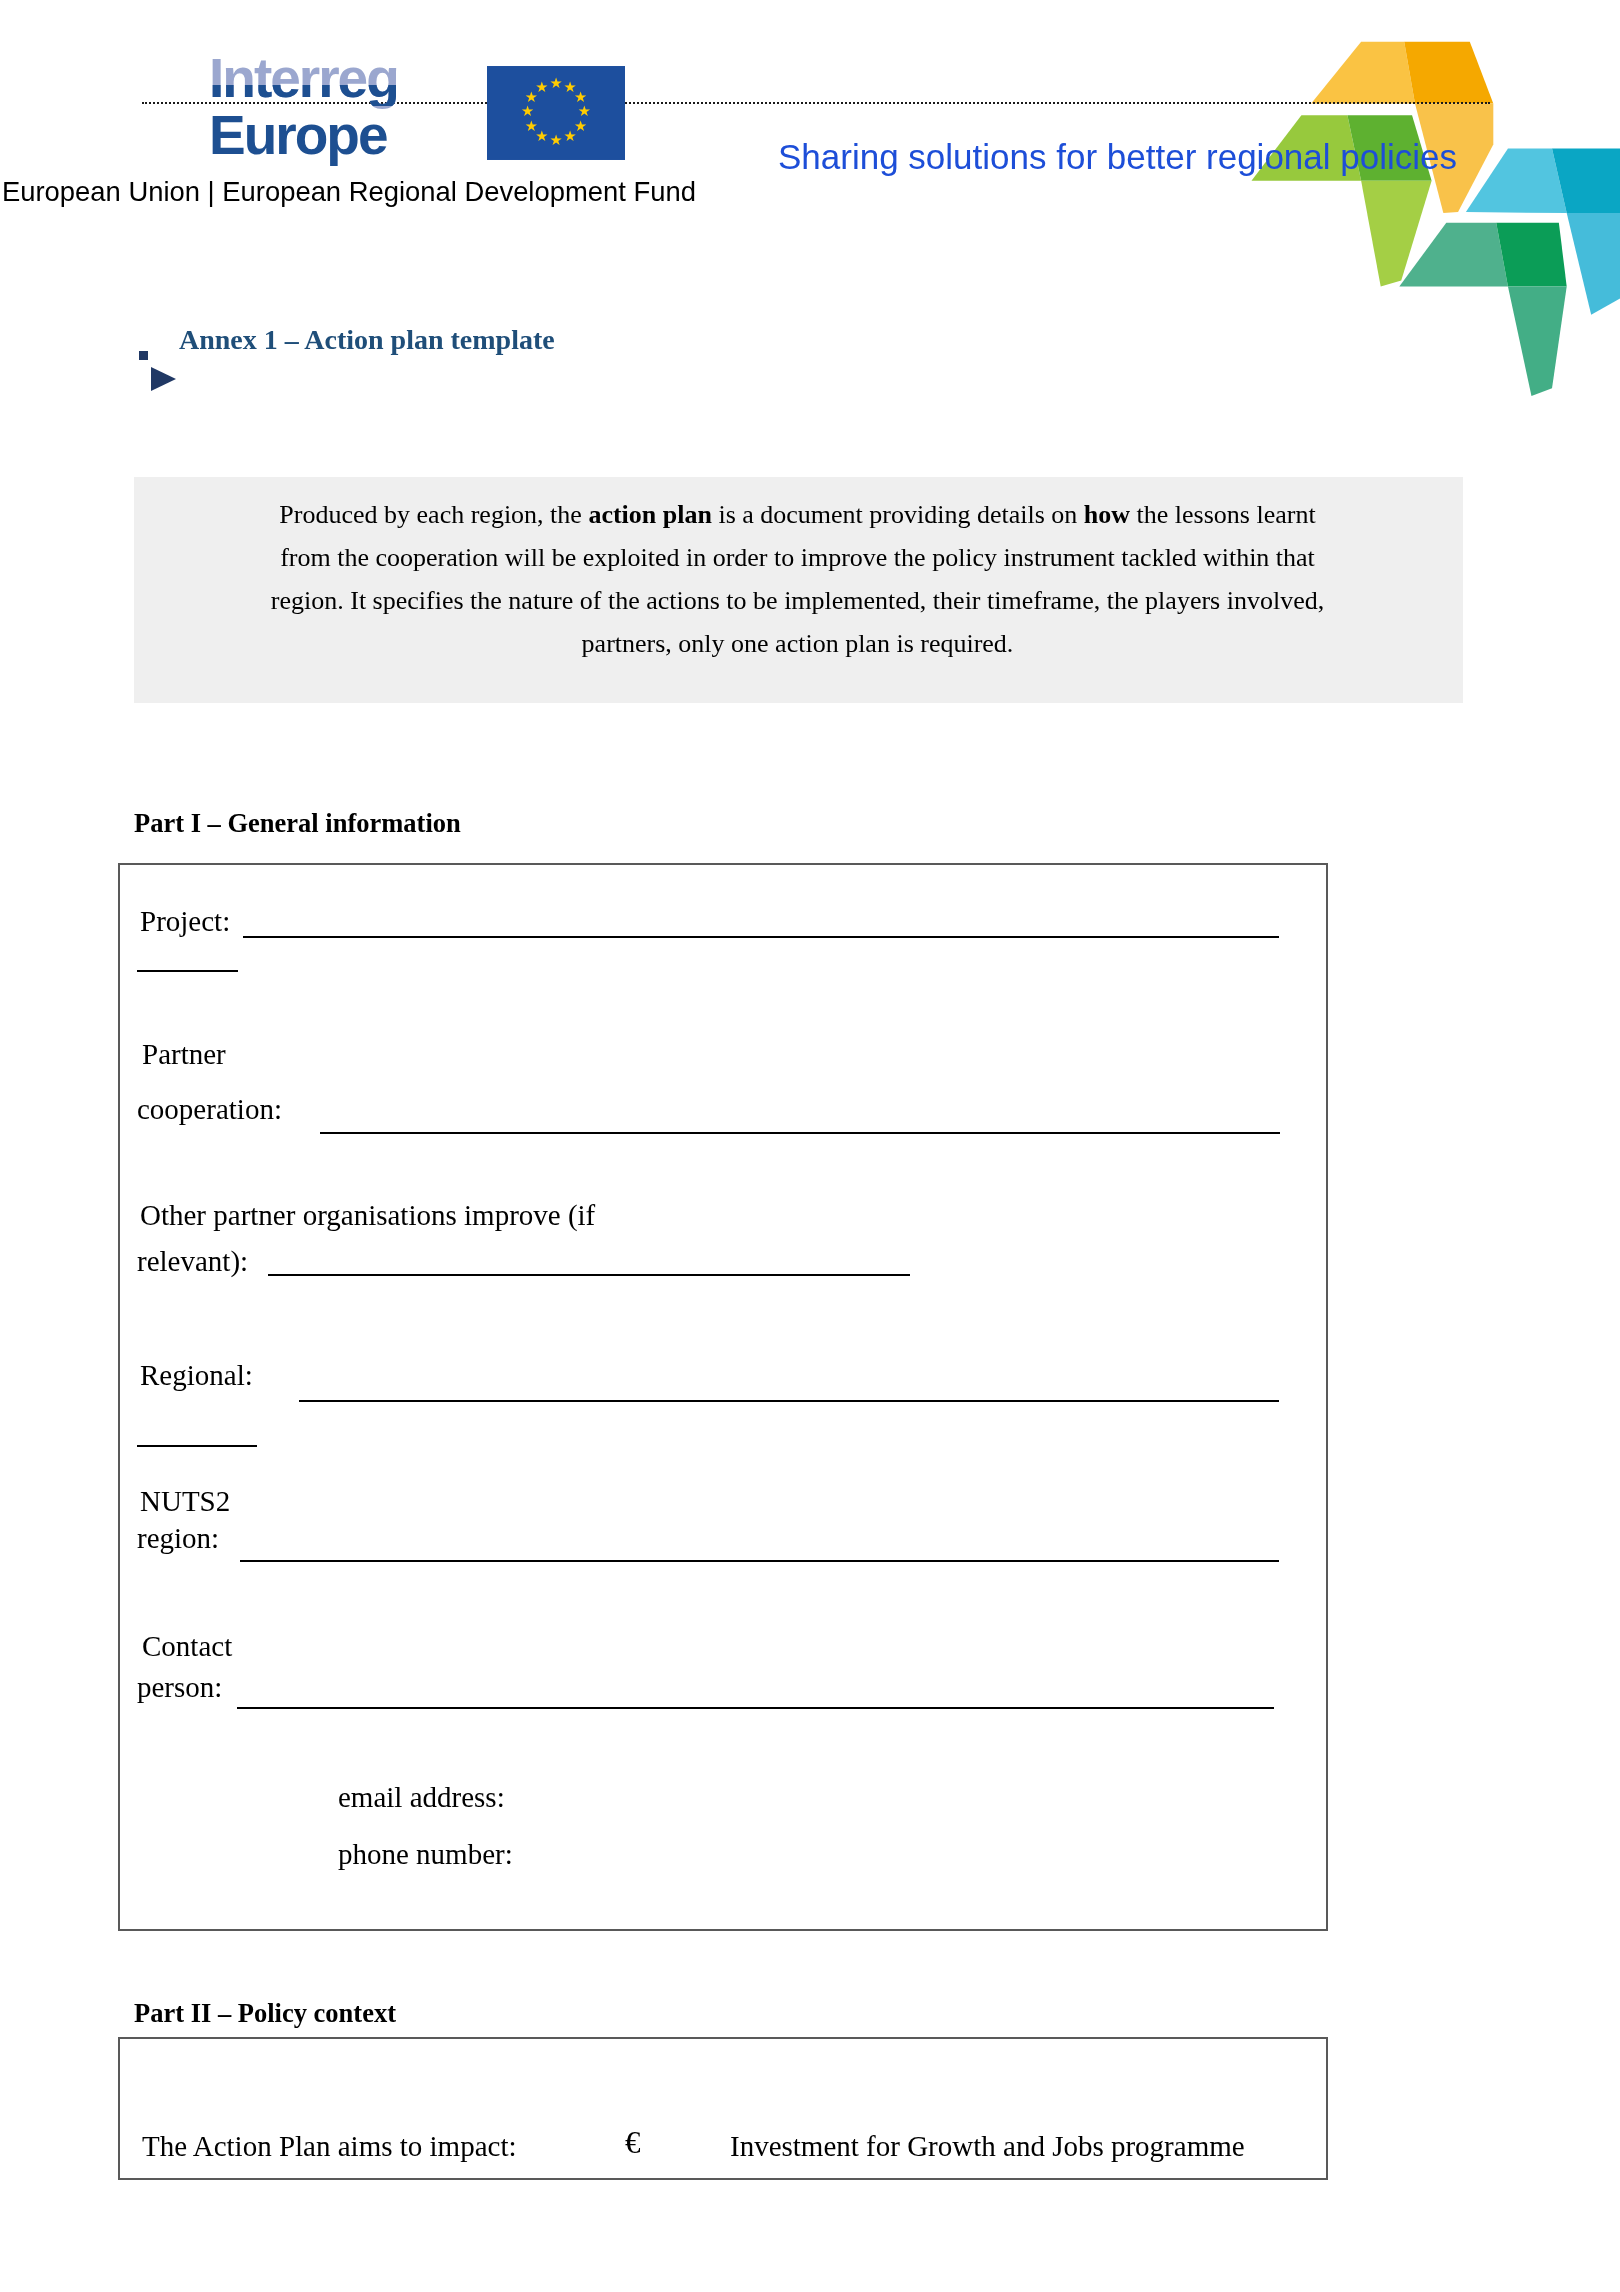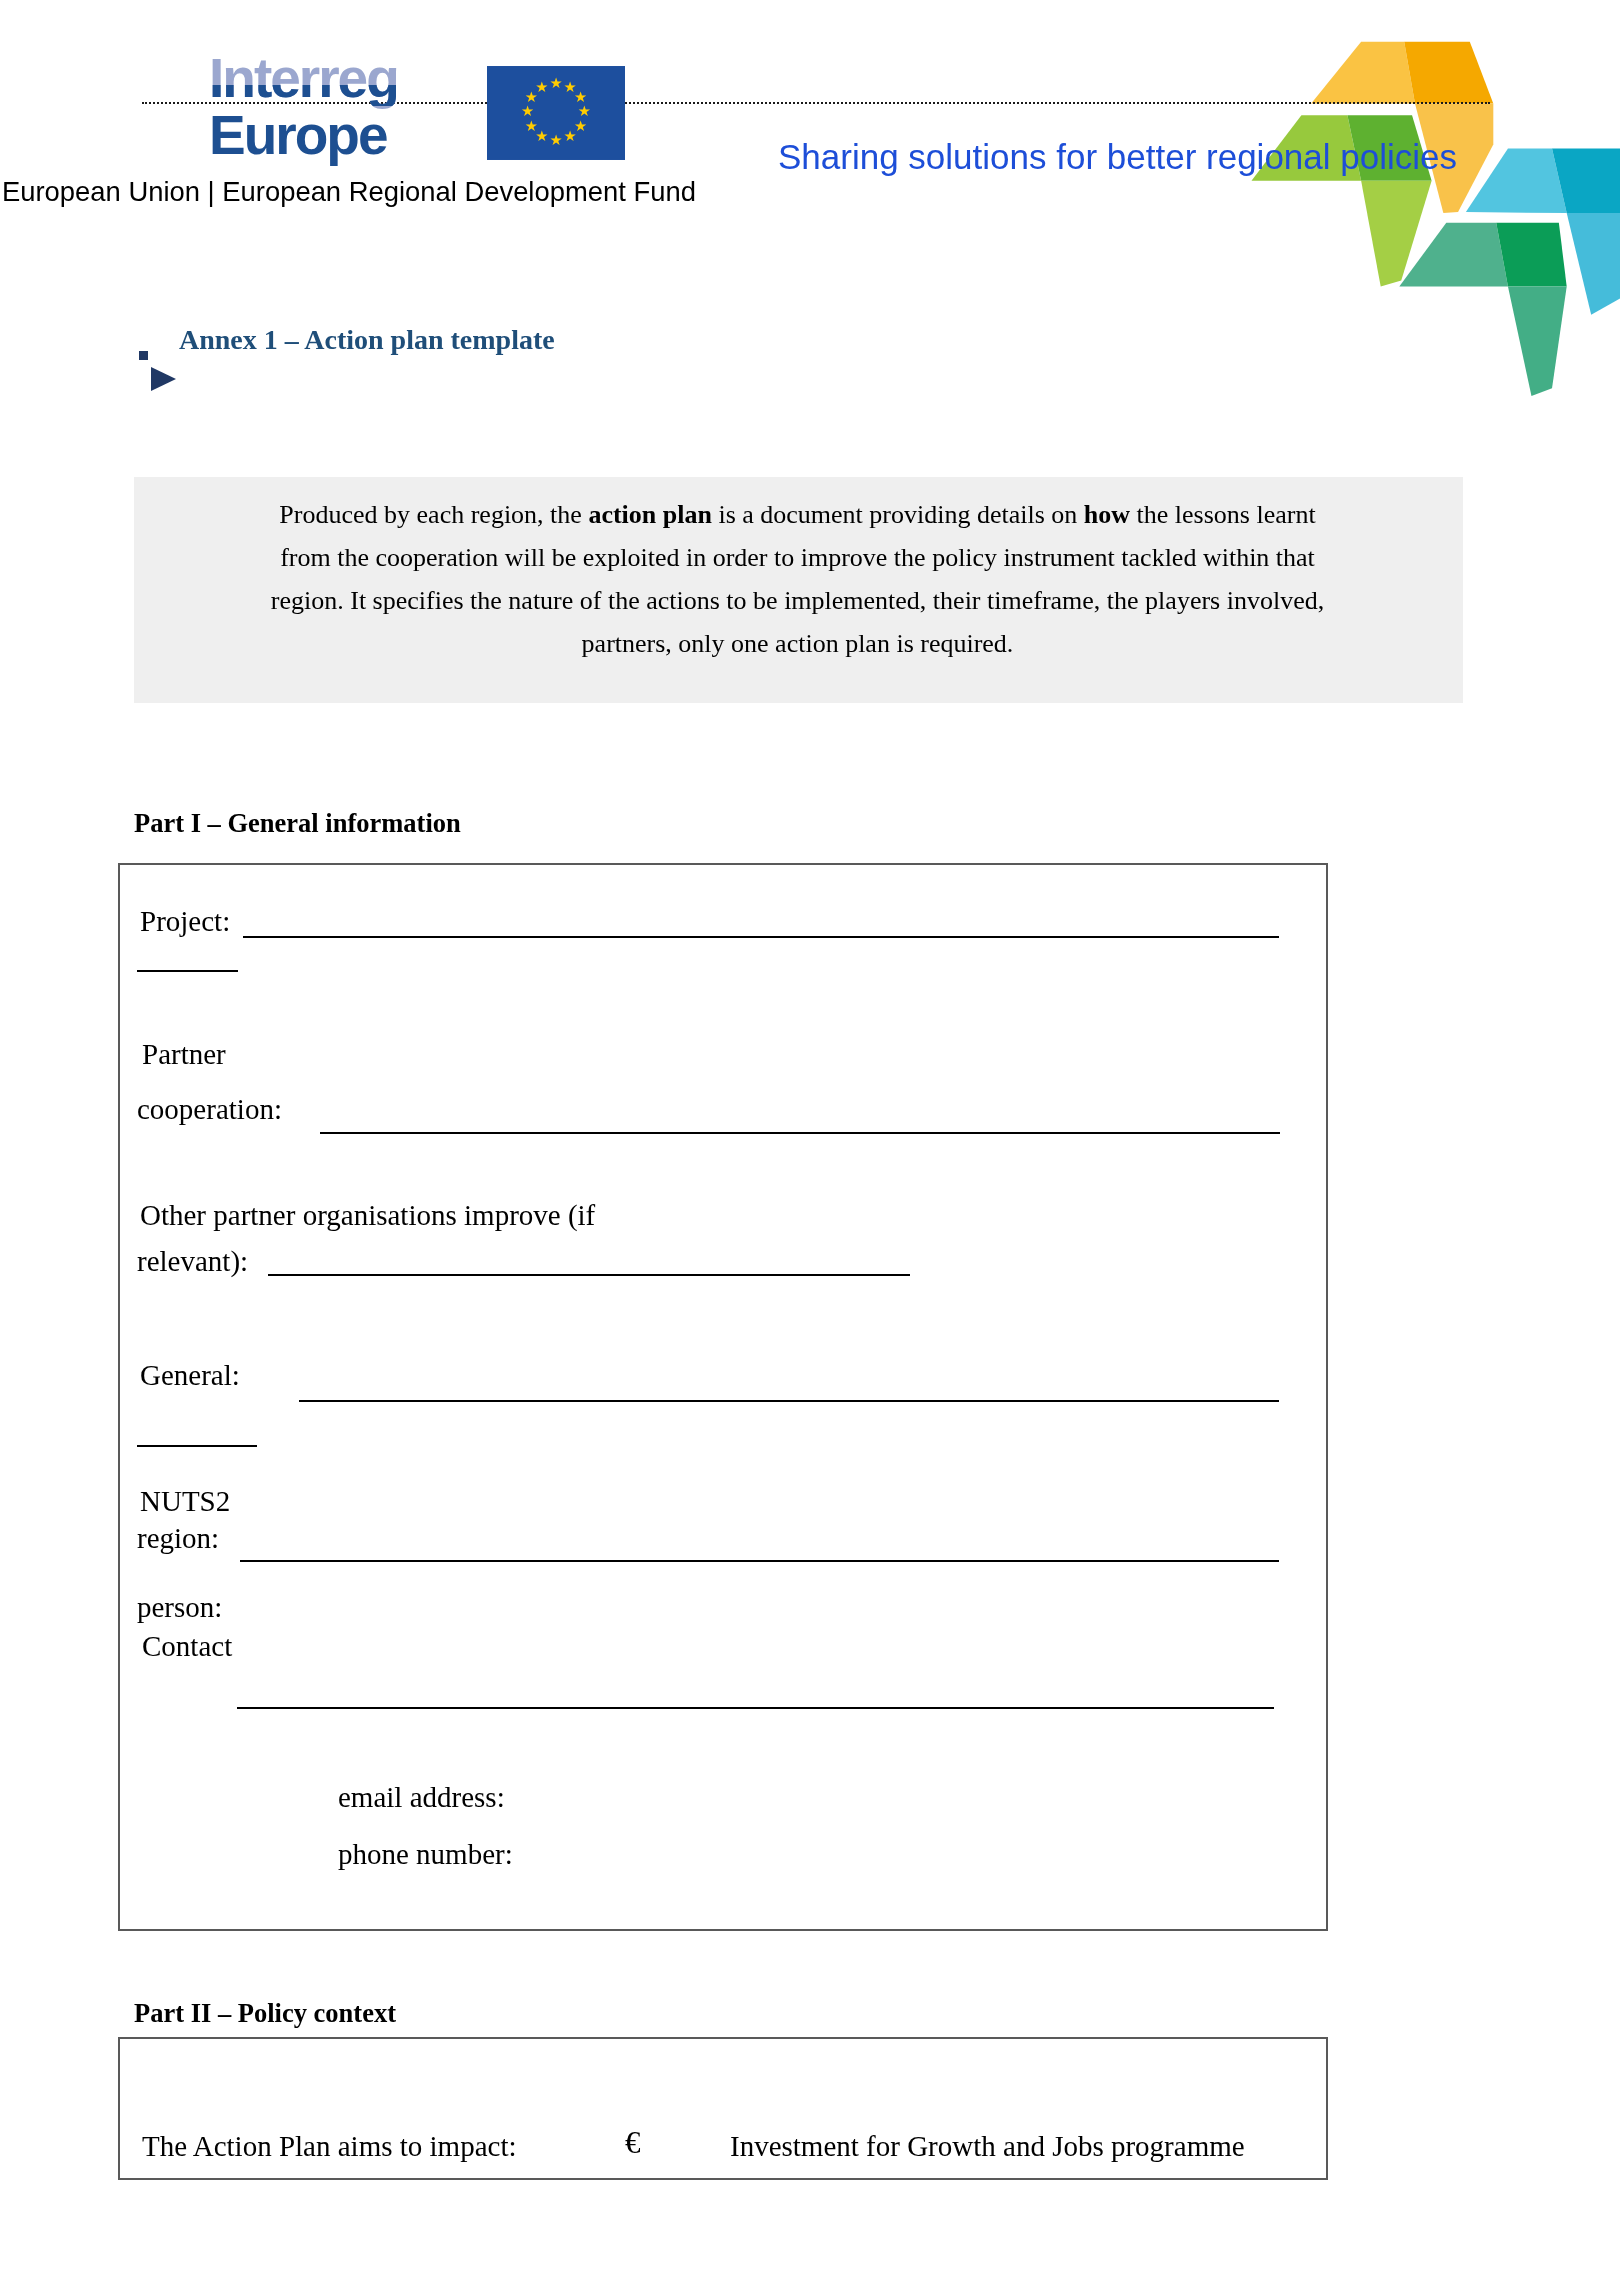--- a/index.html
+++ b/index.html
@@ -120,30 +120,30 @@
   <div class="hline" style="left:137px; top:970px; width:101px;"></div>
 
   <div class="flabel" style="left:142px; top:1037px;">Partner</div>
   <div class="flabel" style="left:137px; top:1092px;">cooperation:</div>
   <div class="hline" style="left:320px; top:1132px; width:960px;"></div>
 
   <div class="flabel" style="left:140px; top:1198px;">Other partner organisations improve (if</div>
   <div class="flabel" style="left:137px; top:1244px;">relevant):</div>
   <div class="hline" style="left:268px; top:1274px; width:642px;"></div>
 
-  <div class="flabel" style="left:140px; top:1358px;">General:</div>
+  <div class="flabel" style="left:140px; top:1358px;">Regional:</div>
   <div class="hline" style="left:299px; top:1400px; width:980px;"></div>
   <div class="hline" style="left:137px; top:1445px; width:120px;"></div>
 
   <div class="flabel" style="left:140px; top:1484px;">NUTS2</div>
   <div class="flabel" style="left:137px; top:1521px;">region:</div>
   <div class="hline" style="left:240px; top:1560px; width:1039px;"></div>
 
   <div class="flabel" style="left:142px; top:1629px;">Contact</div>
-  <div class="flabel" style="left:137px; top:1590px;">person:</div>
+  <div class="flabel" style="left:137px; top:1670px;">person:</div>
   <div class="hline" style="left:237px; top:1707px; width:1037px;"></div>
 
   <div class="flabel" style="left:338px; top:1780px;">email address:</div>
   <div class="flabel" style="left:338px; top:1837px;">phone number:</div>
 
   <div class="section-heading" style="left:134px; top:1998px;">Part II – Policy context</div>
   <div class="form-box box-part2"></div>
 
   <div class="flabel" style="left:142px; top:2129px;">The Action Plan aims to impact:</div>
   <div class="flabel" style="left:625px; top:2125px; font-size:31px;">€</div>

